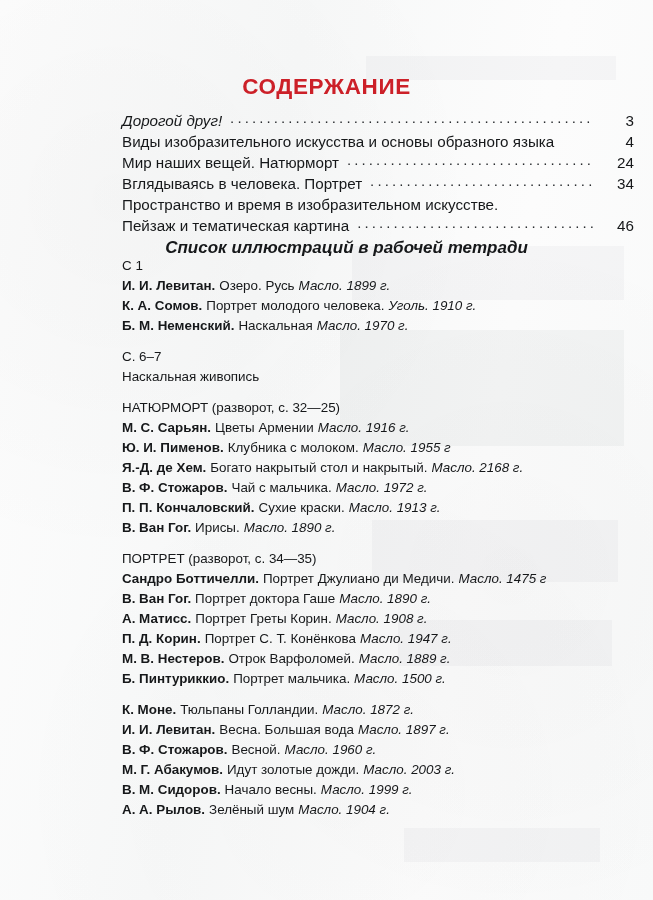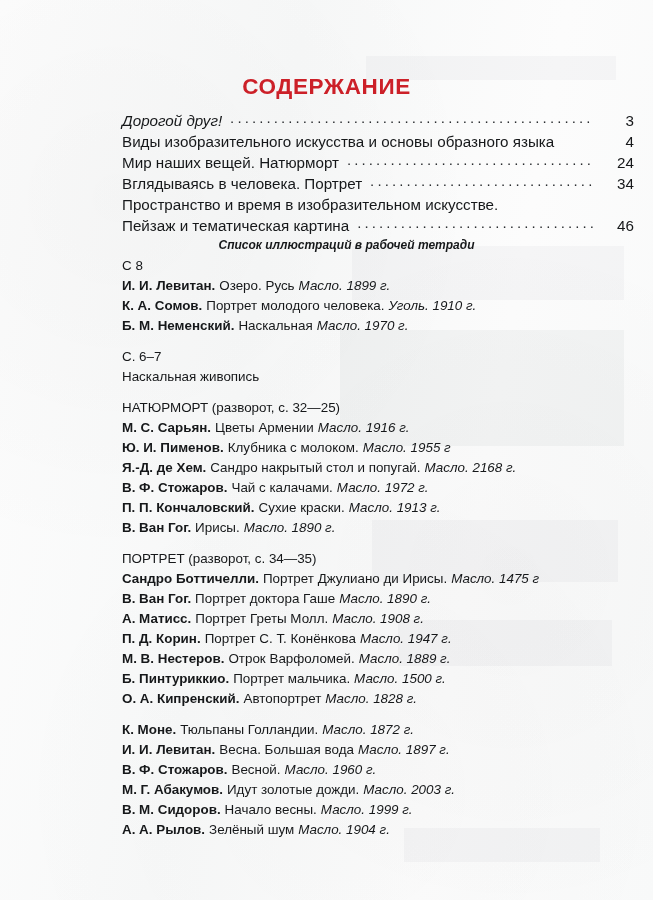--- a/index.html
+++ b/index.html
@@ -96,21 +96,21 @@
 
   
   .illus-title {
     position: absolute;
     left: 0;
     top: 226px;
     width: 653px;
     text-align: center;
     padding-left: 40px;
     box-sizing: border-box;
-    font-size: 12px;
+    font-size: 17px;
     font-style: italic;
     font-weight: bold;
   }
 
   .illus {
     position: absolute;
     left: 122px;
     top: 244px;
     width: 516px;
   }
@@ -185,47 +185,46 @@
           <span class="t-label">Пейзаж и тематическая картина</span>
           <span class="t-dots">.....................................................................</span>
           <span class="t-page">46</span>
         </div>
       </div>
 
     <div class="illus-title">Список иллюстраций в рабочей тетради</div>
 
     <div class="illus" id="illus">
         <div class="group">
-          <div class="grp-head">С 8</div>
+          <div class="grp-head">С 1</div>
           <div class="entry"><span class="au">И. И. Левитан.</span><span class="sep"></span><span class="ti">Озеро. Русь</span><span class="sep"></span><span class="me">Масло. 1899 г.</span></div>
           <div class="entry"><span class="au">К. А. Сомов.</span><span class="sep"></span><span class="ti">Портрет молодого человека.</span><span class="sep"></span><span class="me">Уголь. 1910 г.</span></div>
           <div class="entry"><span class="au">Б. М. Неменский.</span><span class="sep"></span><span class="ti">Наскальная</span><span class="sep"></span><span class="me">Масло. 1970 г.</span></div>
         </div>
         <div class="group">
           <div class="grp-head">С. 6–7</div>
           <div class="grp-head">Наскальная живопись</div>
         </div>
         <div class="group">
           <div class="grp-head">НАТЮРМОРТ (разворот, с. 32—25)</div>
           <div class="entry"><span class="au">М. С. Сарьян.</span><span class="sep"></span><span class="ti">Цветы Армении</span><span class="sep"></span><span class="me">Масло. 1916 г.</span></div>
           <div class="entry"><span class="au">Ю. И. Пименов.</span><span class="sep"></span><span class="ti">Клубника с молоком.</span><span class="sep"></span><span class="me">Масло. 1955 г</span></div>
-          <div class="entry"><span class="au">Я.-Д. де Хем.</span><span class="sep"></span><span class="ti">Сандро накрытый стол и попугай.</span><span class="sep"></span><span class="me">Масло. 2168 г.</span></div>
-          <div class="entry"><span class="au">В. Ф. Стожаров.</span><span class="sep"></span><span class="ti">Чай с калачами.</span><span class="sep"></span><span class="me">Масло. 1972 г.</span></div>
+          <div class="entry"><span class="au">Я.-Д. де Хем.</span><span class="sep"></span><span class="ti">Богато накрытый стол и накрытый.</span><span class="sep"></span><span class="me">Масло. 2168 г.</span></div>
+          <div class="entry"><span class="au">В. Ф. Стожаров.</span><span class="sep"></span><span class="ti">Чай с мальчика.</span><span class="sep"></span><span class="me">Масло. 1972 г.</span></div>
           <div class="entry"><span class="au">П. П. Кончаловский.</span><span class="sep"></span><span class="ti">Сухие краски.</span><span class="sep"></span><span class="me">Масло. 1913 г.</span></div>
           <div class="entry"><span class="au">В. Ван Гог.</span><span class="sep"></span><span class="ti">Ирисы.</span><span class="sep"></span><span class="me">Масло. 1890 г.</span></div>
         </div>
         <div class="group">
           <div class="grp-head">ПОРТРЕТ (разворот, с. 34—35)</div>
-          <div class="entry"><span class="au">Сандро Боттичелли.</span><span class="sep"></span><span class="ti">Портрет Джулиано ди Ирисы.</span><span class="sep"></span><span class="me">Масло. 1475 г</span></div>
+          <div class="entry"><span class="au">Сандро Боттичелли.</span><span class="sep"></span><span class="ti">Портрет Джулиано ди Медичи.</span><span class="sep"></span><span class="me">Масло. 1475 г</span></div>
           <div class="entry"><span class="au">В. Ван Гог.</span><span class="sep"></span><span class="ti">Портрет доктора Гаше</span><span class="sep"></span><span class="me">Масло. 1890 г.</span></div>
-          <div class="entry"><span class="au">А. Матисс.</span><span class="sep"></span><span class="ti">Портрет Греты Молл.</span><span class="sep"></span><span class="me">Масло. 1908 г.</span></div>
+          <div class="entry"><span class="au">А. Матисс.</span><span class="sep"></span><span class="ti">Портрет Греты Корин.</span><span class="sep"></span><span class="me">Масло. 1908 г.</span></div>
           <div class="entry"><span class="au">П. Д. Корин.</span><span class="sep"></span><span class="ti">Портрет С. Т. Конёнкова</span><span class="sep"></span><span class="me">Масло. 1947 г.</span></div>
           <div class="entry"><span class="au">М. В. Нестеров.</span><span class="sep"></span><span class="ti">Отрок Варфоломей.</span><span class="sep"></span><span class="me">Масло. 1889 г.</span></div>
           <div class="entry"><span class="au">Б. Пинтуриккио.</span><span class="sep"></span><span class="ti">Портрет мальчика.</span><span class="sep"></span><span class="me">Масло. 1500 г.</span></div>
-          <div class="entry"><span class="au">О. А. Кипренский.</span><span class="sep"></span><span class="ti">Автопортрет</span><span class="sep"></span><span class="me">Масло. 1828 г.</span></div>
         </div>
         <div class="group">
           <div class="entry"><span class="au">К. Моне.</span><span class="sep"></span><span class="ti">Тюльпаны Голландии.</span><span class="sep"></span><span class="me">Масло. 1872 г.</span></div>
           <div class="entry"><span class="au">И. И. Левитан.</span><span class="sep"></span><span class="ti">Весна. Большая вода</span><span class="sep"></span><span class="me">Масло. 1897 г.</span></div>
           <div class="entry"><span class="au">В. Ф. Стожаров.</span><span class="sep"></span><span class="ti">Весной.</span><span class="sep"></span><span class="me">Масло. 1960 г.</span></div>
           <div class="entry"><span class="au">М. Г. Абакумов.</span><span class="sep"></span><span class="ti">Идут золотые дожди.</span><span class="sep"></span><span class="me">Масло. 2003 г.</span></div>
           <div class="entry"><span class="au">В. М. Сидоров.</span><span class="sep"></span><span class="ti">Начало весны.</span><span class="sep"></span><span class="me">Масло. 1999 г.</span></div>
           <div class="entry"><span class="au">А. А. Рылов.</span><span class="sep"></span><span class="ti">Зелёный шум</span><span class="sep"></span><span class="me">Масло. 1904 г.</span></div>
         </div>
       </div>

